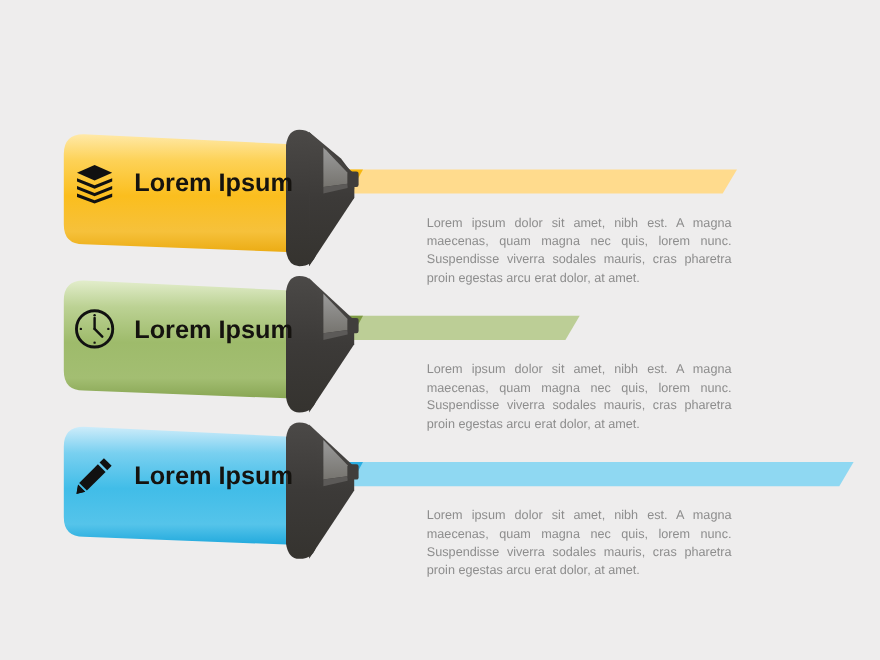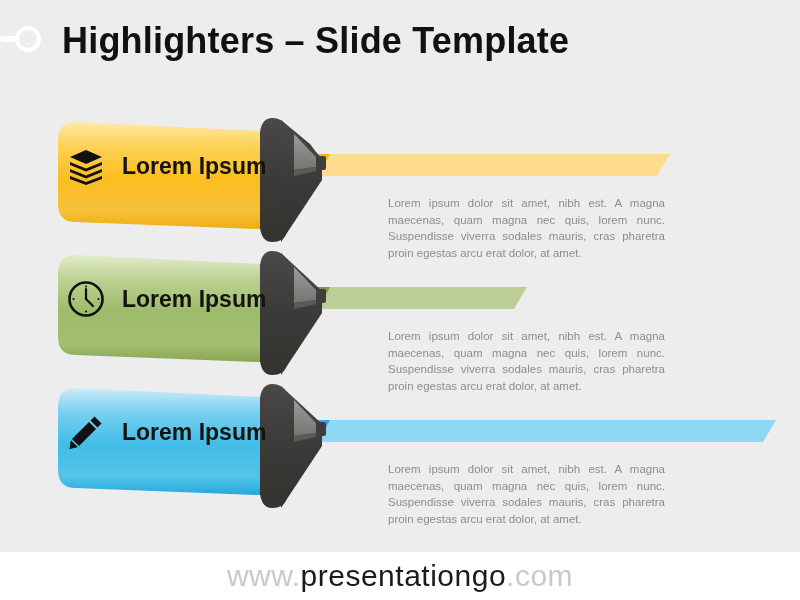--- a/index.html
+++ b/index.html
@@ -134,30 +134,20 @@
     white-space: nowrap;
   }
   .url-dim { color: #c9c9c9; }
   .url-strong { color: #1b1b1b; font-weight: normal; }
 </style>
 </head>
 <body>
 
 <div id="slide">
 
-  <div id="header">
-    <div id="title-deco">
-      <svg viewBox="0 0 46 34" width="46" height="34">
-        <rect x="0" y="14" width="20" height="6" rx="3" fill="#ffffff"></rect>
-        <circle cx="28" cy="17" r="11" fill="none" stroke="#ffffff" stroke-width="4"></circle>
-        <circle cx="29.5" cy="15.5" r="7" fill="none" stroke="#f4f4f4" stroke-width="1.5"></circle>
-      </svg>
-    </div>
-    <div id="page-title">Highlighters – Slide Template</div>
-  </div>
 
   <div class="row" id="row-0">
     <svg class="marker-svg" viewBox="0 0 800 140" preserveAspectRatio="none">
       <defs>
         <linearGradient id="barrel0" x1="0" y1="0" x2="0" y2="1">
           <stop offset="0%" stop-color="#FFE9A8"></stop>
           <stop offset="22%" stop-color="#FDD257"></stop>
           <stop offset="52%" stop-color="#FBBE1E"></stop>
           <stop offset="82%" stop-color="#F6C13B"></stop>
           <stop offset="100%" stop-color="#EBAB12"></stop>
@@ -290,17 +280,14 @@
           <polygon points="23,10 30,17 13,34 6,27"></polygon>
           <polygon points="5,28.5 11.5,35 3.5,37 "></polygon>
           <polygon points="3.6,36.8 5,28.6 11.4,35.1"></polygon>
         </g>
       </svg>
     </div>
     <div class="marker-label">Lorem Ipsum</div>
     <div class="row-body">Lorem ipsum dolor sit amet, nibh est. A magna maecenas, quam magna nec quis, lorem nunc. Suspendisse viverra sodales mauris, cras pharetra proin egestas arcu erat dolor, at amet.</div>
   </div>
 
-  <div id="footer">
-    <div id="footer-url"><span class="url-dim">www.</span><span class="url-strong">presentationgo</span><span class="url-dim">.com</span></div>
-  </div>
 
 </div>
 
 </body></html>

